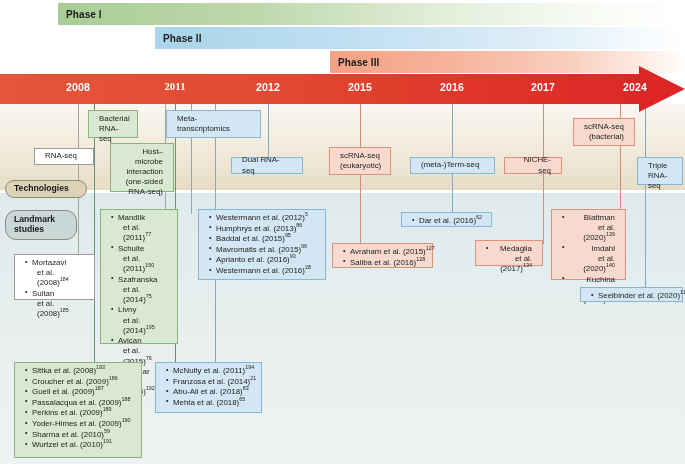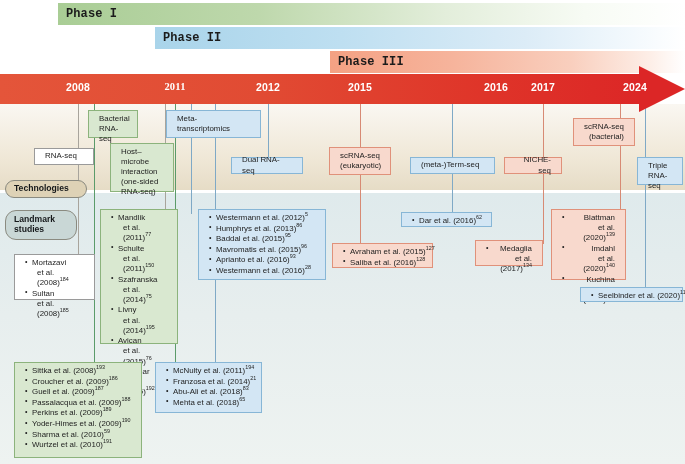--- a/index.html
+++ b/index.html
@@ -15,23 +15,22 @@
   .band{position:absolute;left:0;width:685px;}
   .band-tech{top:104px;height:86px;
     background:linear-gradient(to bottom,#faf7f2 0%,#efe7d6 65%,#e6dcc6 100%);}
   .band-land{top:193px;height:271px;
     background:linear-gradient(to bottom,#dfeaec 0%,#e7eeee 45%,#eef3f1 100%);}
 
   
   .phase{position:absolute;height:22px;}
   .phase span{
     position:absolute;left:8px;top:50%;transform:translateY(-50%);
-    font-size:12px;font-weight:bold;color:#1b1b1b;white-space:nowrap;
+    font-size:10px;font-weight:bold;color:#1b1b1b;white-space:nowrap;
     letter-spacing:.1px;
-    font-family:Liberation Mono, monospace;
   }
   #phase1{left:58px;top:3px;width:627px;
     background:linear-gradient(to right,#a9cd95 0%,#bed8ac 32%,#e3eedb 62%,#f7fbf4 84%,#ffffff 100%);}
   #phase2{left:155px;top:27px;width:530px;
     background:linear-gradient(to right,#a9d4ea 0%,#bedff1 35%,#dcecf7 70%,#f3f9fd 90%,#ffffff 100%);}
   #phase3{left:330px;top:51px;width:355px;
     background:linear-gradient(to right,#f4a183 0%,#f6b49c 35%,#f9cfbe 68%,#fdeee7 90%,#ffffff 100%);}
 
   
   #axis{position:absolute;left:0;top:74px;width:650px;height:30px;
@@ -102,21 +101,21 @@
       <div class="vline" style="left: 645px; top: 104px; height: 190px; background: rgb(127, 169, 198);"></div>
     </div>
 
   <div id="axis"></div>
   <div id="arrowhead"></div>
   <div id="years">
       <div class="yr" style="left: 78px;">2008</div>
       <div class="yr" style="left: 175px; font-family: Liberation Serif, serif;">2011</div>
       <div class="yr" style="left: 268px;">2012</div>
       <div class="yr" style="left: 360px;">2015</div>
-      <div class="yr" style="left: 452px; margin-left: 44px;">2016</div>
+      <div class="yr" style="left: 452px;">2016</div>
       <div class="yr" style="left: 543px;">2017</div>
       <div class="yr" style="left: 635px;">2024</div>
     </div>
 
   <div class="pill" id="pill-tech">
     <span>Technologies</span>
   </div>
   <div class="pill" id="pill-land">
     <span>Landmark studies</span>
   </div>
@@ -126,21 +125,21 @@
         <div>
           <div>RNA-seq</div>
         </div>
       </div>
       <div class="box green" style="left: 88px; top: 110px; width: 50px; height: 28px;">
         <div>
           <div>Bacterial</div>
           <div>RNA-seq</div>
         </div>
       </div>
-      <div class="box green" style="left: 110px; top: 143px; width: 64px; height: 49px;">
+      <div class="box green" style="left: 110px; top: 143px; width: 64px; height: 49px; text-align: right;">
         <div>
           <div>Host–microbe</div>
           <div>interaction</div>
           <div>(one-sided</div>
           <div>RNA-seq)</div>
         </div>
       </div>
       <div class="box blue" style="left: 166px; top: 110px; width: 95px; height: 28px;">
         <div>
           <div>Meta-</div>

